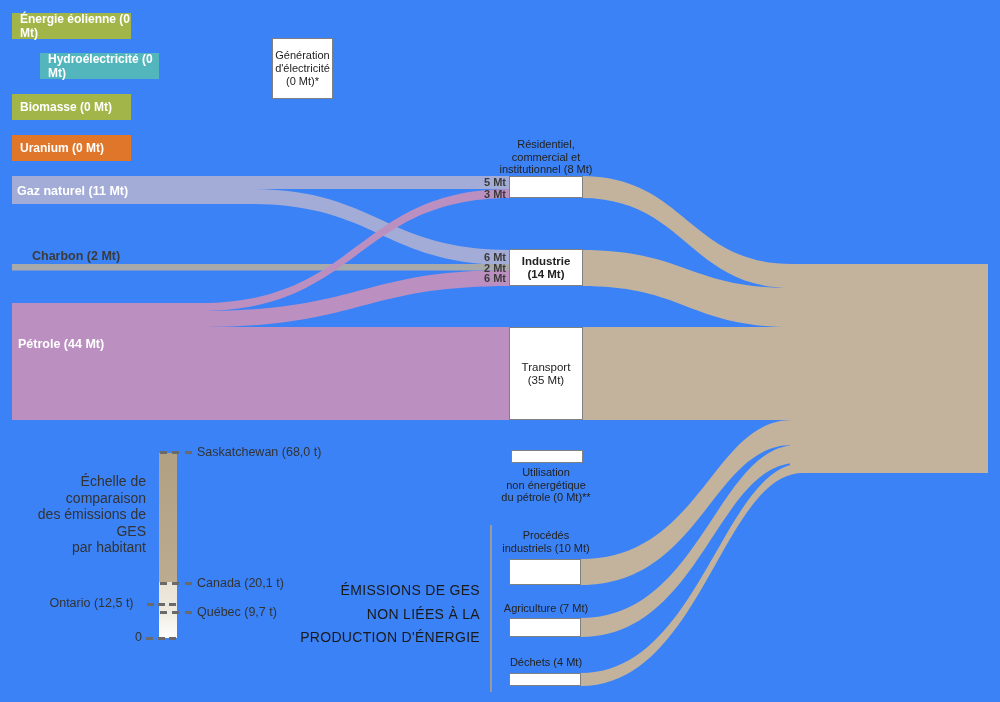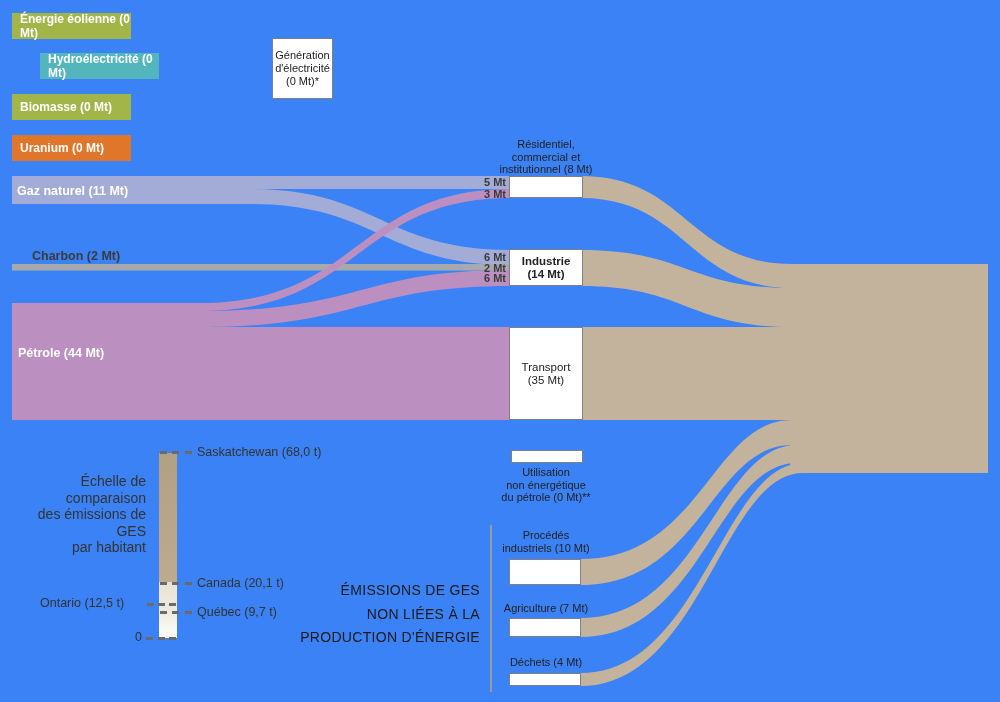--- a/index.html
+++ b/index.html
@@ -83,21 +83,21 @@
   </div>
   <div class="src-block" style="top:94px;background:#a2b548;">
     <span>Biomasse (0 Mt)</span>
   </div>
   <div class="src-block" style="top:135px;background:#e0762a;">
     <span>Uranium (0 Mt)</span>
   </div>
 
   <div class="band-label" style="left:17px;top:184px;">Gaz naturel (11 Mt)</div>
   <div class="band-label" style="left:16px;top:249px;color:#3b3b3b;margin-left:16px;">Charbon (2 Mt)</div>
-  <div class="band-label" style="left:18px;top:346px;">Pétrole (44 Mt)</div>
+  <div class="band-label" style="left:18px;top:337px;">Pétrole (44 Mt)</div>
 
   <div class="node-box pre" style="left:272px;top:38px;width:61px;height:61px;font-size:11px;">Génération
 d'électricité
 (0 Mt)*</div>
 
   <div class="node-header pre" style="left:486px;top:138px;width:120px;">Résidentiel,
 commercial et
 institutionnel (8 Mt)</div>
   <div class="node-box" style="left:509px;top:176px;width:74px;height:22px;"></div>
 
@@ -140,21 +140,21 @@
   <div class="scale-label" style="left:197px;top:446px;">Saskatchewan (68,0 t)</div>
 
   <div class="tick" style="left:160px;top:582px;"></div>
   <div class="tick" style="left:172px;top:582px;"></div>
   <div class="tick" style="left:185px;top:582px;"></div>
   <div class="scale-label" style="left:197px;top:577px;">Canada (20,1 t)</div>
 
   <div class="tick" style="left:147px;top:603px;"></div>
   <div class="tick" style="left:158px;top:603px;"></div>
   <div class="tick" style="left:169px;top:603px;"></div>
-  <div class="scale-label" style="left:40px;top:597px;width:103px;text-align:left;">Ontario (12,5 t)</div>
+  <div class="scale-label" style="left:40px;top:597px;width:103px;text-align:center;">Ontario (12,5 t)</div>
 
   <div class="tick" style="left:160px;top:611px;"></div>
   <div class="tick" style="left:172px;top:611px;"></div>
   <div class="tick" style="left:185px;top:611px;"></div>
   <div class="scale-label" style="left:197px;top:606px;">Québec (9,7 t)</div>
 
   <div class="tick" style="left:146px;top:637px;"></div>
   <div class="tick" style="left:158px;top:637px;"></div>
   <div class="tick" style="left:169px;top:637px;"></div>
   <div class="scale-label" style="left:120px;top:631px;width:22px;text-align:right;">0</div>

